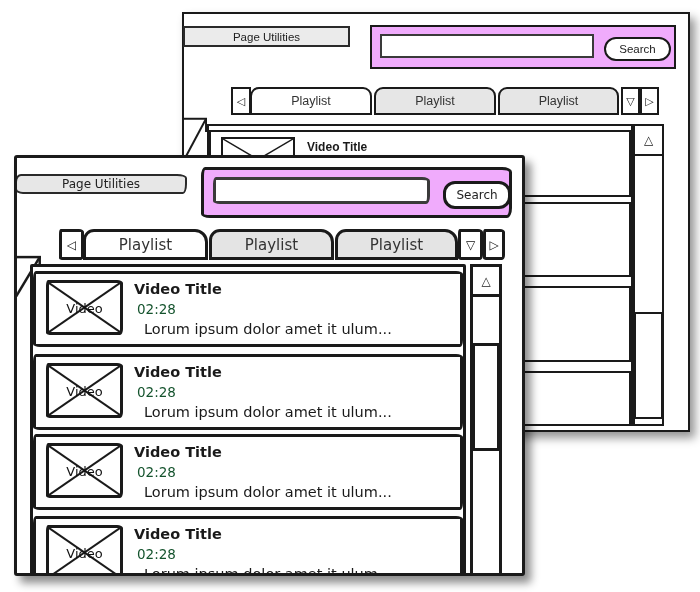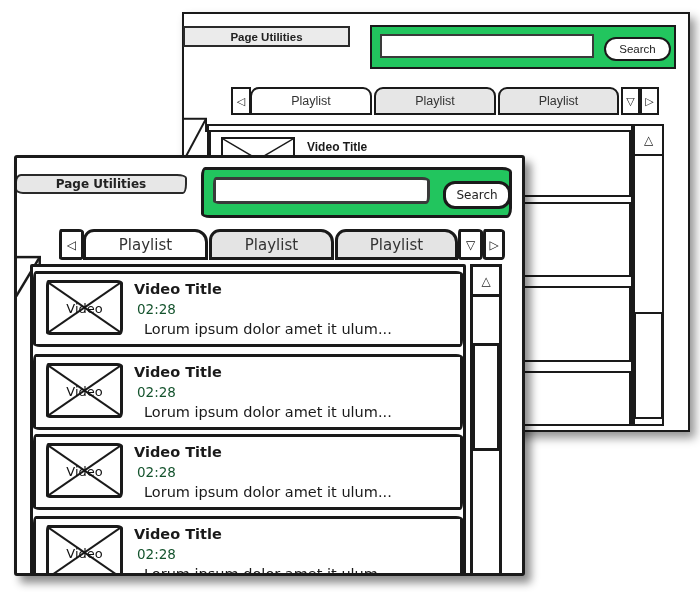--- a/index.html
+++ b/index.html
@@ -6,22 +6,22 @@
   .stage{position:relative;width:700px;height:592px;background:#ffffff;overflow:hidden;
          font-family:"Liberation Sans",sans-serif;color:#1a1a1a;}
   .window{position:absolute;background:#fff;border:2px solid #1a1a1a;
           box-shadow:5px 6px 9px rgba(0,0,0,.42);}
   .win-back{left:182px;top:12px;width:504px;height:416px;z-index:1;}
   .win-front{left:14px;top:155px;width:505px;height:415px;z-index:2;border-width:3px;
              border-radius:3px;box-shadow:6px 7px 9px rgba(0,0,0,.45);
              font-family:"DejaVu Sans",sans-serif;overflow:hidden;}
   
   .utilbar{position:absolute;background:#ebebeb;border:2px solid #2a2a2a;
-           display:flex;align-items:center;justify-content:center;font-size:11.5px;color:#222;font-weight:bold;}
-  .searchgrp{position:absolute;border:2px solid #1a1a1a;background:#22c55e;}
+           display:flex;align-items:center;justify-content:center;font-size:11.5px;color:#222;}
+  .searchgrp{position:absolute;border:2px solid #1a1a1a;background:#f0abfc;}
   .searchgrp input{position:absolute;border:2px solid #3a3a3a;background:#fff;outline:none;
                    font:12px "Liberation Sans",sans-serif;padding:0 4px;box-sizing:border-box;}
   .searchbtn{position:absolute;background:#fff;border:2px solid #1a1a1a;border-radius:12px;
              display:flex;align-items:center;justify-content:center;font-size:11.5px;color:#222;cursor:pointer;}
   .tabsrow{position:absolute;height:29px;}
   .tbtn{position:absolute;top:0;height:28px;background:#fff;border:2px solid #1a1a1a;
         box-sizing:border-box;display:flex;align-items:center;justify-content:center;
         font-size:11px;color:#111;cursor:pointer;}
   .tab{position:absolute;top:0;height:28px;box-sizing:border-box;border:2px solid #1a1a1a;
        border-radius:9px 9px 0 0;background:#e6e6e6;display:flex;align-items:center;

